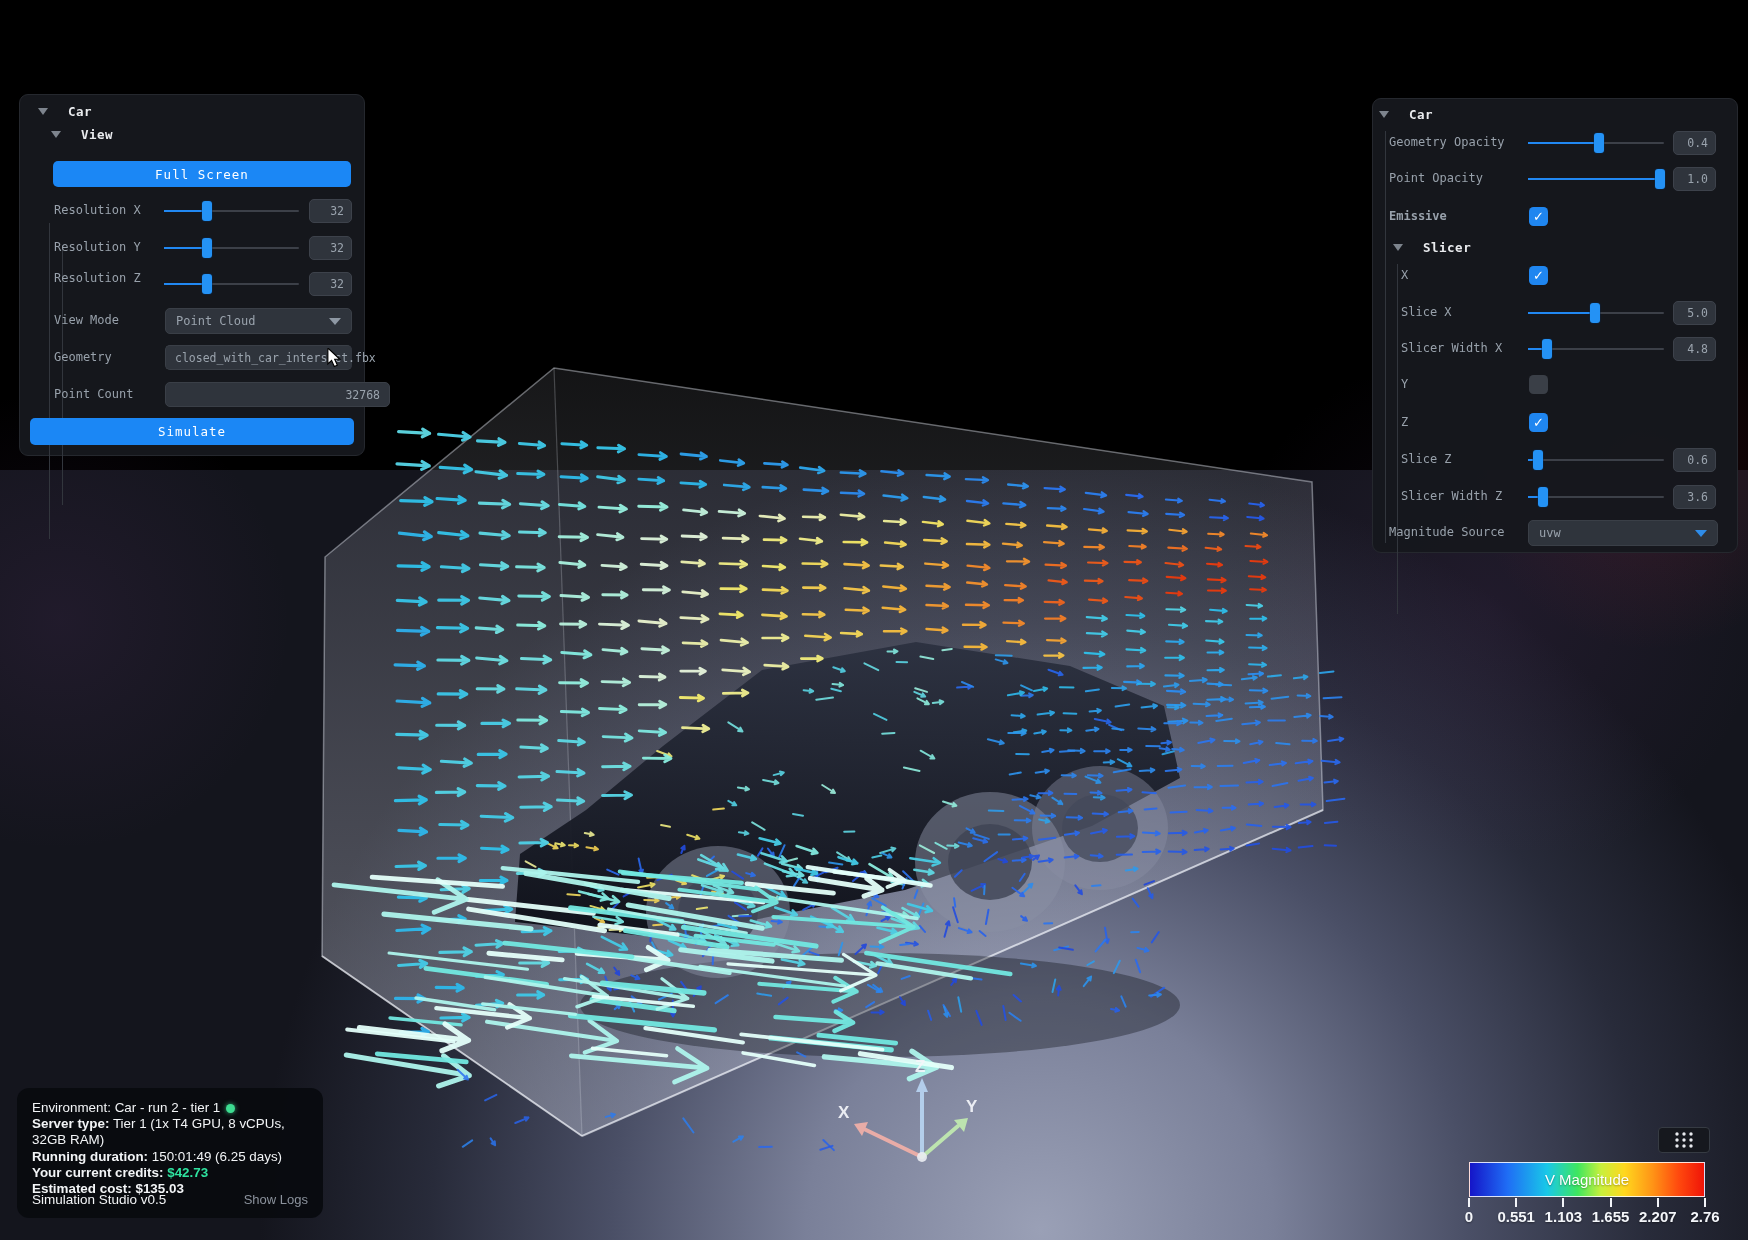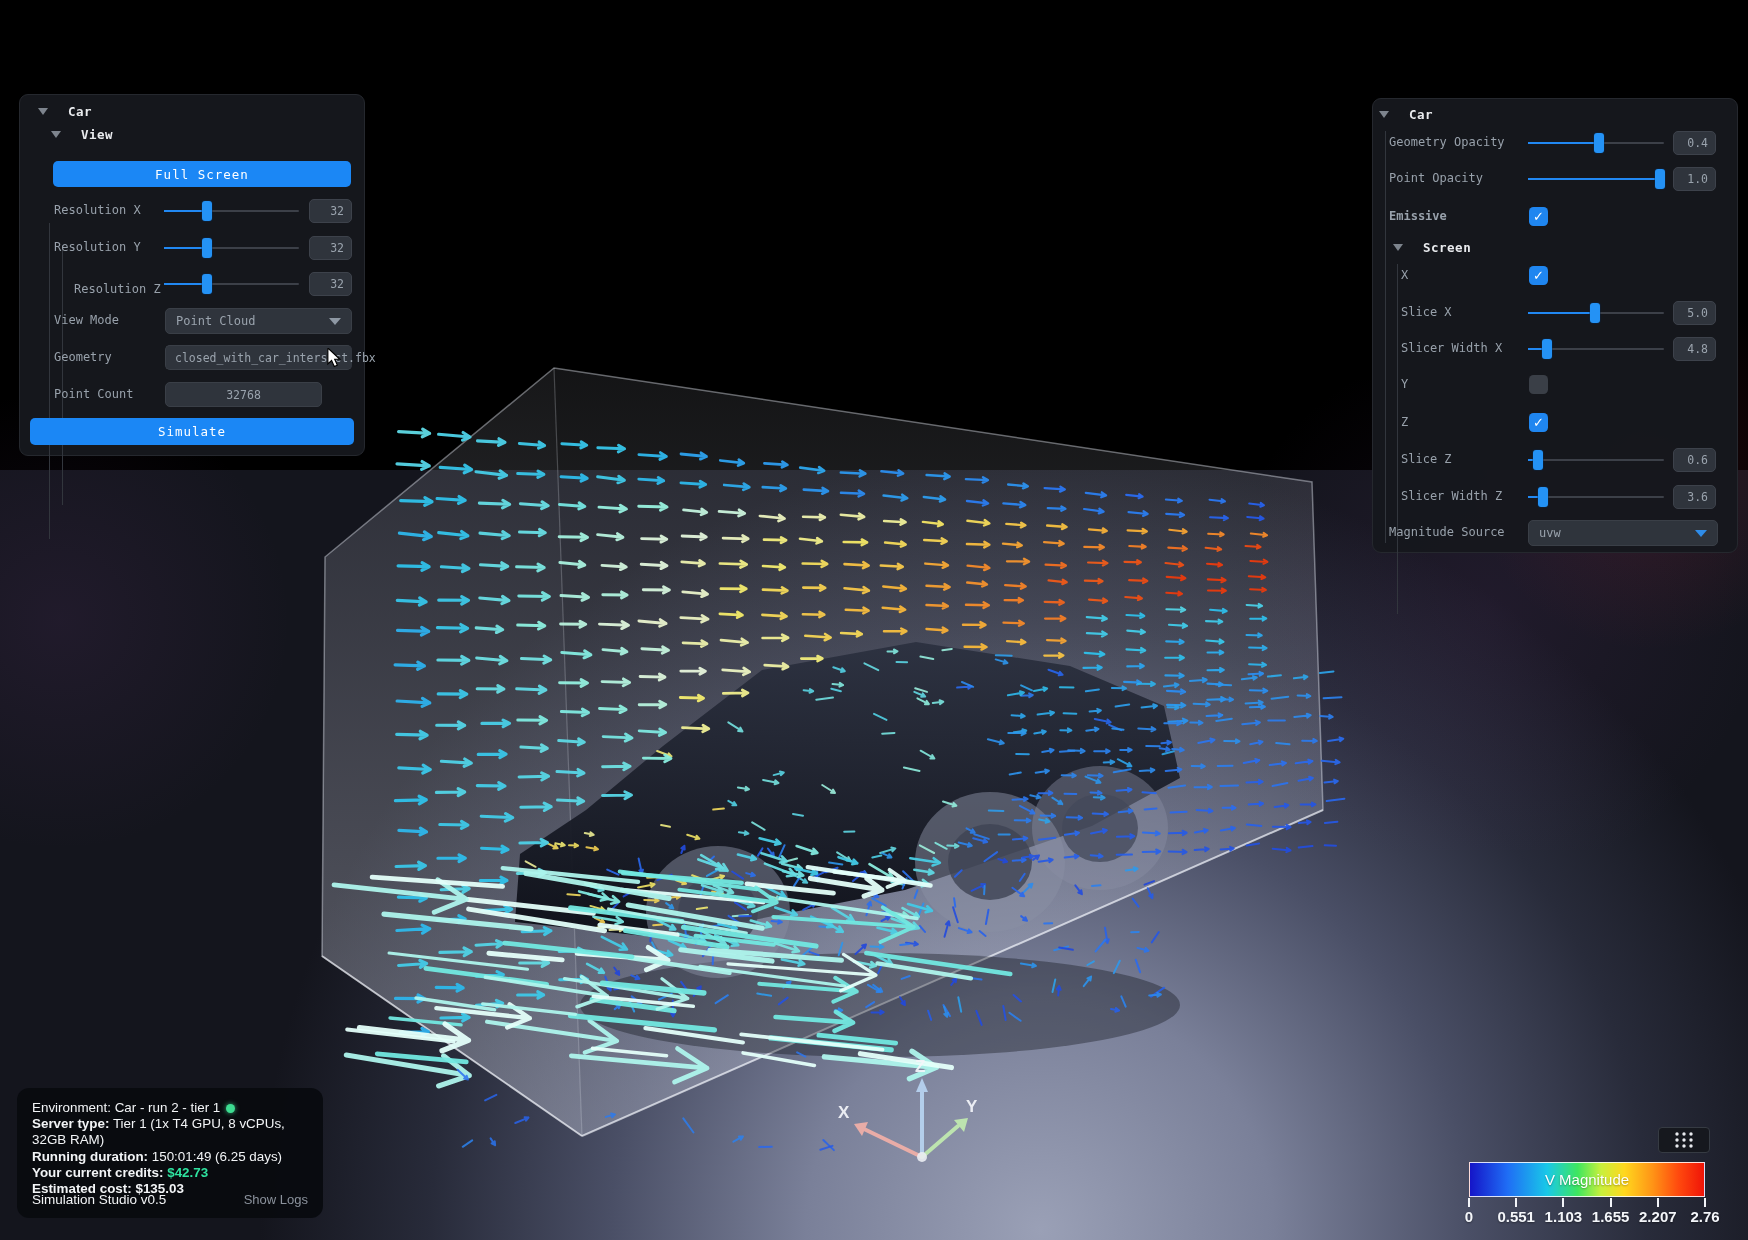--- a/index.html
+++ b/index.html
@@ -885,37 +885,37 @@
         <div class="fill" style="width: 43.2px;"></div>
         <div class="handle" style="left: 38.2px;"></div>
       </div>
       <div class="valbox" style="left: 289px; top: 104px;">32</div>
       <div class="plabel" style="left: 34px; top: 145px;">Resolution Y</div>
       <div class="track" style="left: 144px; top: 152px; width: 135px;">
         <div class="fill" style="width: 43.2px;"></div>
         <div class="handle" style="left: 38.2px;"></div>
       </div>
       <div class="valbox" style="left: 289px; top: 141px;">32</div>
-      <div class="plabel" style="left: 34px; top: 187px; margin-left: 20px;">Resolution Z</div>
+      <div class="plabel" style="left: 34px; top: 176px;">Resolution Z</div>
       <div class="track" style="left: 144px; top: 188px; width: 135px;">
         <div class="fill" style="width: 43.2px;"></div>
         <div class="handle" style="left: 38.2px;"></div>
       </div>
       <div class="valbox" style="left: 289px; top: 177px;">32</div>
       <div class="plabel" style="left: 34px; top: 218px;">View Mode</div>
       <div class="dropdown" style="left: 145px; top: 213px; width: 187px;">
         <span>Point Cloud</span>
         <span class="caret"></span>
       </div>
       <div class="plabel" style="left: 34px; top: 255px;">Geometry</div>
       <div class="field overflow" style="left: 145px; top: 250px; width: 187px; justify-content: flex-start;">
         <span>closed_with_car_intersect.fbx</span>
       </div>
       <div class="plabel" style="left: 34px; top: 292px;">Point Count</div>
-      <div class="field" style="left: 145px; top: 287px; width: 157px; justify-content: center;">
+      <div class="field" style="left: 145px; top: 287px; width: 225px; justify-content: flex-end;">
         <span>32768</span>
       </div>
     </div>
   <div class="btn" style="left:10px;top:323px;width:324px;height:27px;">Simulate</div>
 </div>
 
 <svg id="cursor" width="18" height="20" viewBox="0 0 12 14">
   <polygon points="1,0 1,11.2 3.6,8.8 5.5,13 7.6,12 5.8,7.9 9.4,7.9" fill="#fff" stroke="#000" stroke-width="0.8"></polygon>
 </svg>
 
@@ -938,21 +938,21 @@
         <div class="fill" style="width: 131.92px;"></div>
         <div class="handle" style="left: 126.92px;"></div>
       </div>
       <div class="valbox" style="left: 300px; top: 68px;">1.0</div>
       <div class="plabel" style="left: 16px; top: 110px; font-weight: bold;">Emissive</div>
       <div class="checkbox on" style="left: 156px; top: 108px;">
         <span class="mark">✓</span>
       </div>
       <div class="phead" style="left: 20px; top: 141px; position: absolute;">
         <span class="tri"></span>
-        <span>Screen</span>
+        <span>Slicer</span>
       </div>
       <div class="plabel" style="left: 28px; top: 169px;">X</div>
       <div class="checkbox on" style="left: 156px; top: 167px;">
         <span class="mark">✓</span>
       </div>
       <div class="plabel" style="left: 28px; top: 206px;">Slice X</div>
       <div class="track" style="left: 155px; top: 213px; width: 136px;">
         <div class="fill" style="width: 66.64px;"></div>
         <div class="handle" style="left: 61.64px;"></div>
       </div>

